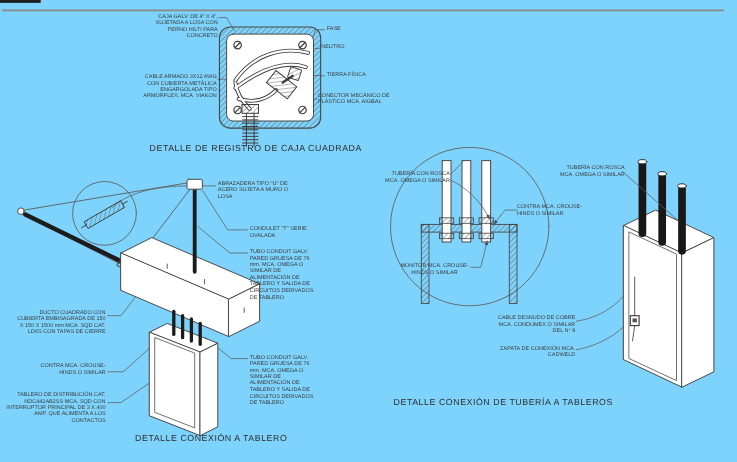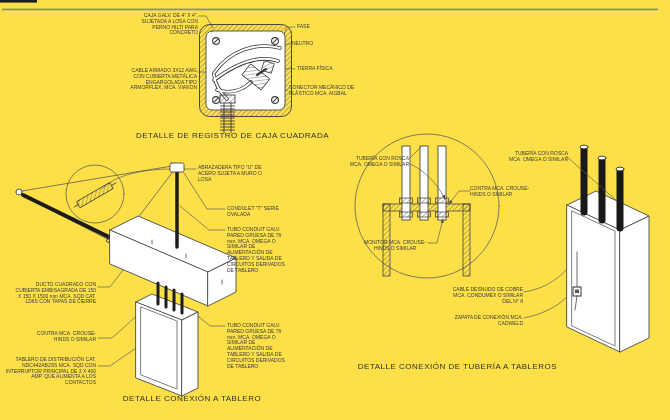--- a/index.html
+++ b/index.html
@@ -1,18 +1,18 @@
 <!DOCTYPE html>
 <html><head>
 <meta charset="utf-8">
 <style>
   * { margin:0; padding:0; box-sizing:border-box; }
   html,body { background:#ffffff; }
   body { font-family:"Liberation Sans", sans-serif; }
-  .sheet { position:relative; width:670px; height:420px; background:#fde047; overflow:hidden; }
+  .sheet { position:relative; width:670px; height:420px; background:#7dd3fc; overflow:hidden; }
   .sheet > svg { position:absolute; left:0; top:0; }
   .lbl {
     position:absolute; font-size:10px; line-height:1.18; color:#3d3d3d;
     transform:scale(0.5); transform-origin:0 0; text-align:left;
   }
   .lbl.r { text-align:right; }
   .lbl.c { text-align:center; }
   .title {
     position:absolute; font-size:16px; line-height:1.1; color:#2e2e2e;
     letter-spacing:1px; text-align:center; transform:scale(0.5); transform-origin:0 0;

